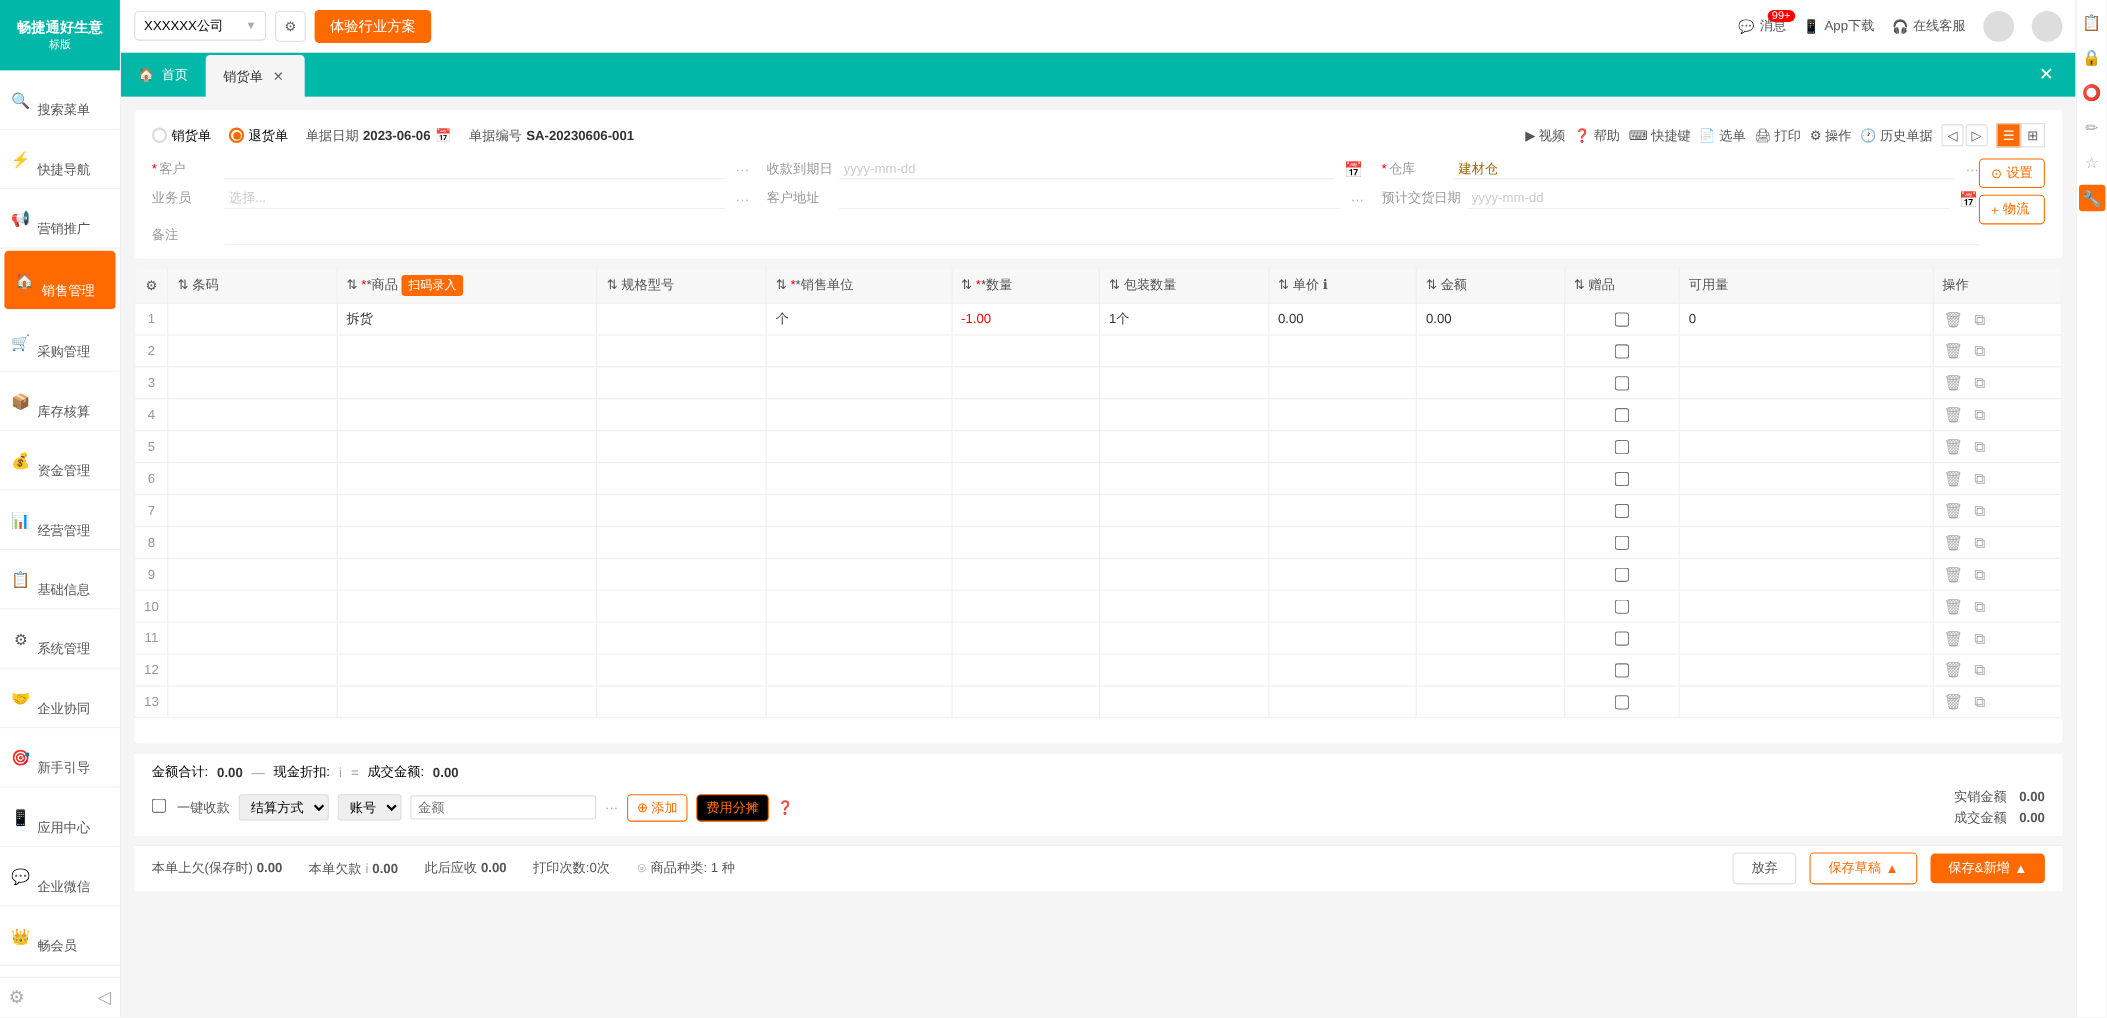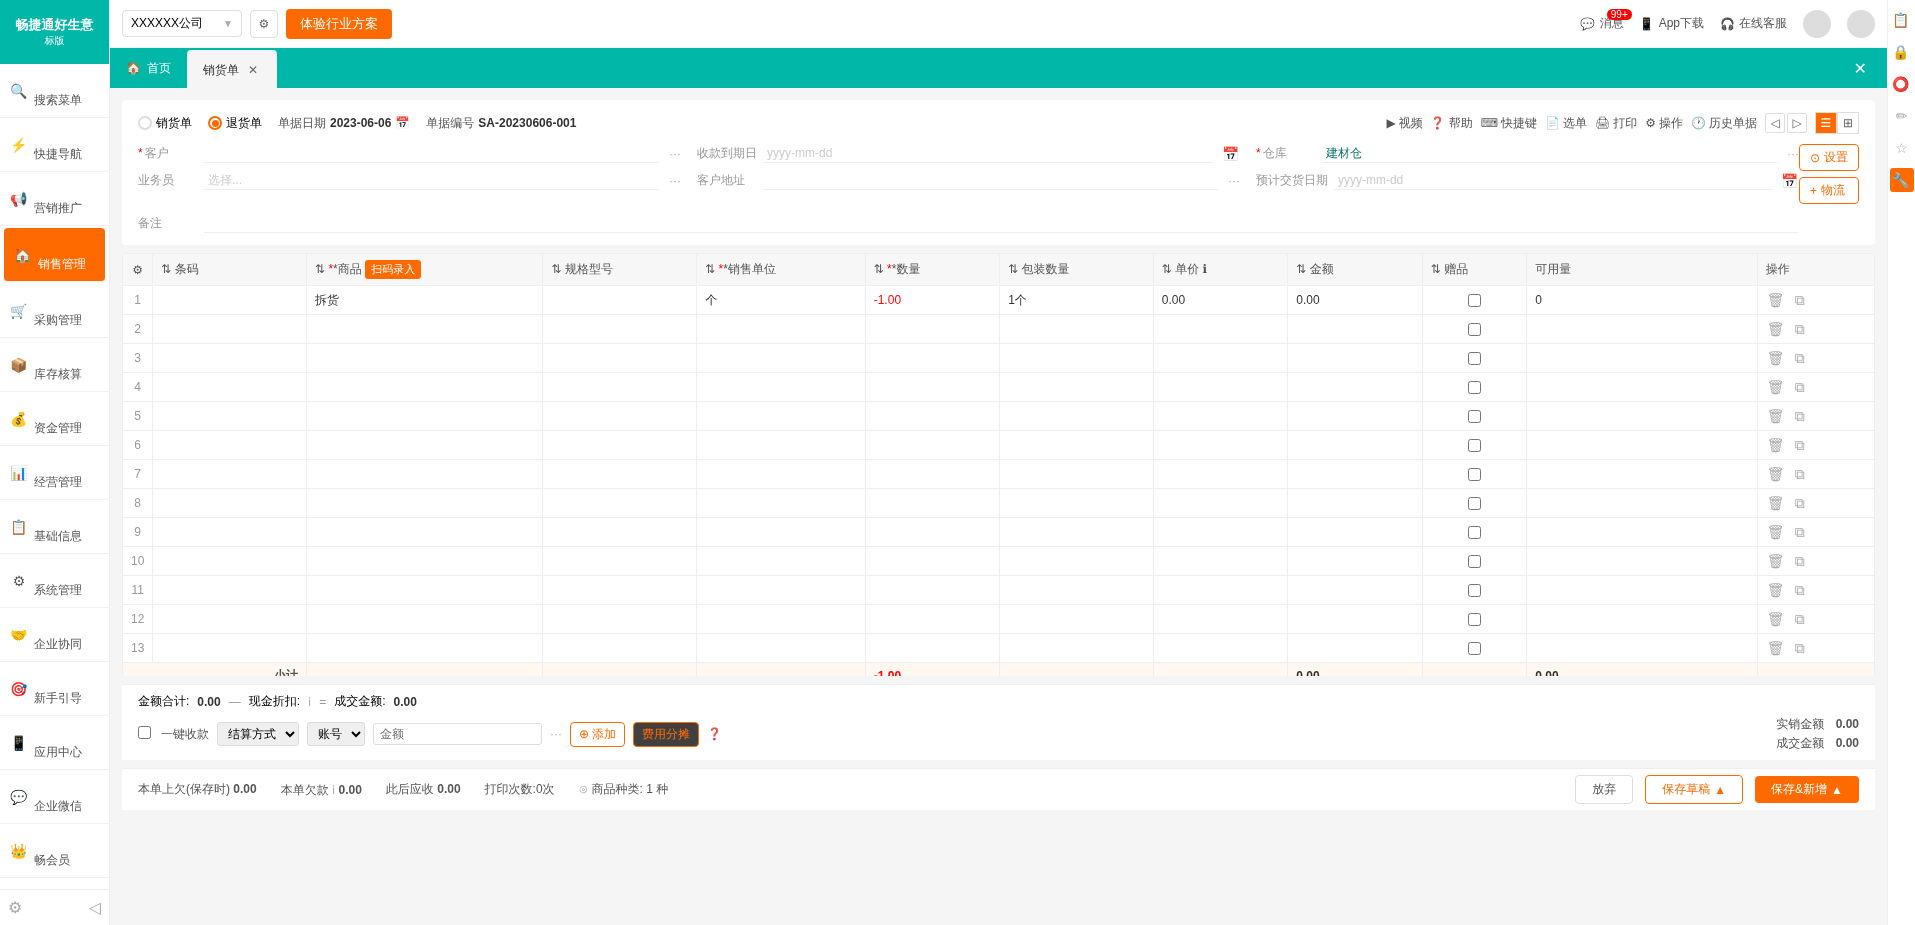--- a/index.html
+++ b/index.html
@@ -57,21 +57,21 @@
     .meta-item .cal-icon { color: #aaa; cursor: pointer; }
     .form-actions { display: flex; gap: 8px; align-items: center; }
     .action-btn { display: flex; align-items: center; gap: 3px; color: #555; cursor: pointer; font-size: 12px; }
     .nav-arrows { display: flex; gap: 2px; }
     .nav-arrow { width: 20px; height: 20px; border: 1px solid #ddd; display: flex; align-items: center; justify-content: center; cursor: pointer; color: #666; border-radius: 2px; font-size: 12px; }
     .view-btns { display: flex; }
     .view-btn { width: 22px; height: 22px; border: 1px solid #ddd; display: flex; align-items: center; justify-content: center; cursor: pointer; color: #666; }
     .field-row { display: flex; align-items: center; gap: 6px; }
     .field-label { color: #999; white-space: nowrap; min-width: 60px; }
     .field-label.required::before { content: '*'; color: red; margin-right: 2px; }
-    .field-input { flex: 1; border: none; border-bottom: 1px solid #eee; padding: 2px 4px; color: #0f766e; outline: none; font-size: 12px; }
+    .field-input { flex: 1; border: none; border-bottom: 1px solid #eee; padding: 2px 4px; color: #a16207; outline: none; font-size: 12px; }
     .field-input::placeholder { color: #ccc; }
     .field-dots { color: #aaa; cursor: pointer; margin-left: 4px; }
     .field-cal { color: #aaa; cursor: pointer; margin-left: 4px; font-size: 14px; }
 
     
     .right-btns { display: flex; flex-direction: column; gap: 6px; }
     .setting-btn { background: #fff; border: 1px solid #ff6a00; color: #ff6a00; border-radius: 4px; padding: 4px 10px; cursor: pointer; display: flex; align-items: center; gap: 4px; font-size: 12px; }
     .logistics-btn { background: #fff; border: 1px solid #ff6a00; color: #ff6a00; border-radius: 4px; padding: 4px 10px; cursor: pointer; display: flex; align-items: center; gap: 4px; font-size: 12px; }
 
     
@@ -97,21 +97,21 @@
     .amount-row { display: flex; align-items: center; gap: 8px; margin-bottom: 6px; }
     .amount-val { color: #333; font-weight: bold; }
     .dash { color: #999; }
     .eq { color: #999; }
     .deal-amount { color: #333; font-weight: bold; }
     .payment-row { display: flex; align-items: center; gap: 8px; }
     .one-click-pay { display: flex; align-items: flex-start; gap: 10px; color: #555; cursor: pointer; }
     .pay-select { border: 1px solid #ddd; border-radius: 3px; padding: 3px 6px; font-size: 12px; }
     .pay-account { border: 1px solid #ddd; border-radius: 3px; padding: 3px 6px; font-size: 12px; }
     .add-fee-btn { background: #fff; border: 1px solid #ff6a00; color: #ff6a00; border-radius: 4px; padding: 3px 8px; cursor: pointer; display: flex; align-items: center; gap: 3px; }
-    .fee-split-btn { background: #404040; border: 1px solid #ff6a00; color: #ff6a00; border-radius: 4px; padding: 3px 8px; cursor: pointer; }
+    .fee-split-btn { background: #000000; border: 1px solid #ff6a00; color: #ff6a00; border-radius: 4px; padding: 3px 8px; cursor: pointer; }
     .help-icon { color: #aaa; cursor: pointer; }
 
     
     .footer-bar { background: #fff; border-top: 1px solid #eee; padding: 6px 16px; display: flex; align-items: center; justify-content: space-between; }
     .footer-left { display: flex; gap: 24px; align-items: center; }
     .footer-item { color: #555; }
     .footer-num { font-weight: bold; }
     .footer-right { display: flex; align-items: center; gap: 12px; }
     .abandon-btn { border: 1px solid #ddd; background: #fff; border-radius: 4px; padding: 5px 16px; cursor: pointer; color: #555; font-size: 12px; }
     .save-draft-btn { border: 1px solid #ff6a00; background: #fff; color: #ff6a00; border-radius: 4px; padding: 5px 16px; cursor: pointer; font-size: 12px; display: flex; align-items: center; gap: 4px; }
@@ -119,21 +119,21 @@
     .print-info { color: #555; }
     .product-count { color: #555; }
     .right-summary { display: flex; flex-direction: column; align-items: flex-end; font-size: 12px; color: #555; gap: 2px; }
     .right-summary .val { font-weight: bold; }
 
     
     .right-panel { width: 28px; background: #fff; display: flex; flex-direction: column; align-items: center; padding: 8px 0; gap: 8px; border-left: 1px solid #eee; flex-shrink: 0; }
     .rp-icon { width: 24px; height: 24px; display: flex; align-items: center; justify-content: center; color: #aaa; cursor: pointer; font-size: 14px; border-radius: 3px; }
     .rp-icon.active { background: #ff6a00; color: #fff; }
 
-    .nota-row { display: flex; align-items: center; gap: 6px; margin-top: 16px; }
+    .nota-row { display: flex; align-items: center; gap: 6px; margin-top: 6px; }
 
     .col-settings { width: 30px; text-align: center; }
     .col-barcode { min-width: 80px; }
     .col-product { min-width: 100px; }
     .col-spec { min-width: 80px; }
     .col-unit { min-width: 80px; }
     .col-qty { min-width: 70px; }
     .col-pack { min-width: 80px; }
     .col-price { min-width: 70px; }
     .col-amount { min-width: 70px; }
@@ -723,33 +723,20 @@
                 </td>
                 <td></td>
                 <td>
                   <div class="op-icons">
                     <span class="op-icon">🗑</span>
                     <span class="op-icon">⧉</span>
                   </div>
                 </td>
               </tr>
 
-            <tr class="subtotal-row">
-              <td colspan="2" style="text-align:right;color:#555;">小计</td>
-              <td></td>
-                <td></td>
-                <td></td>
-              <td class="red-text">-1.00</td>
-              <td></td>
-              <td></td>
-              <td>0.00</td>
-              <td></td>
-              <td>0.00</td>
-              <td></td>
-            </tr>
           </tbody>
         </table>
       </div>
     </div>
 
     <div class="bottom-bar">
       <div class="amount-row">
         <span>金额合计:</span>
         <span class="amount-val">0.00</span>
         <span class="dash">—</span>

